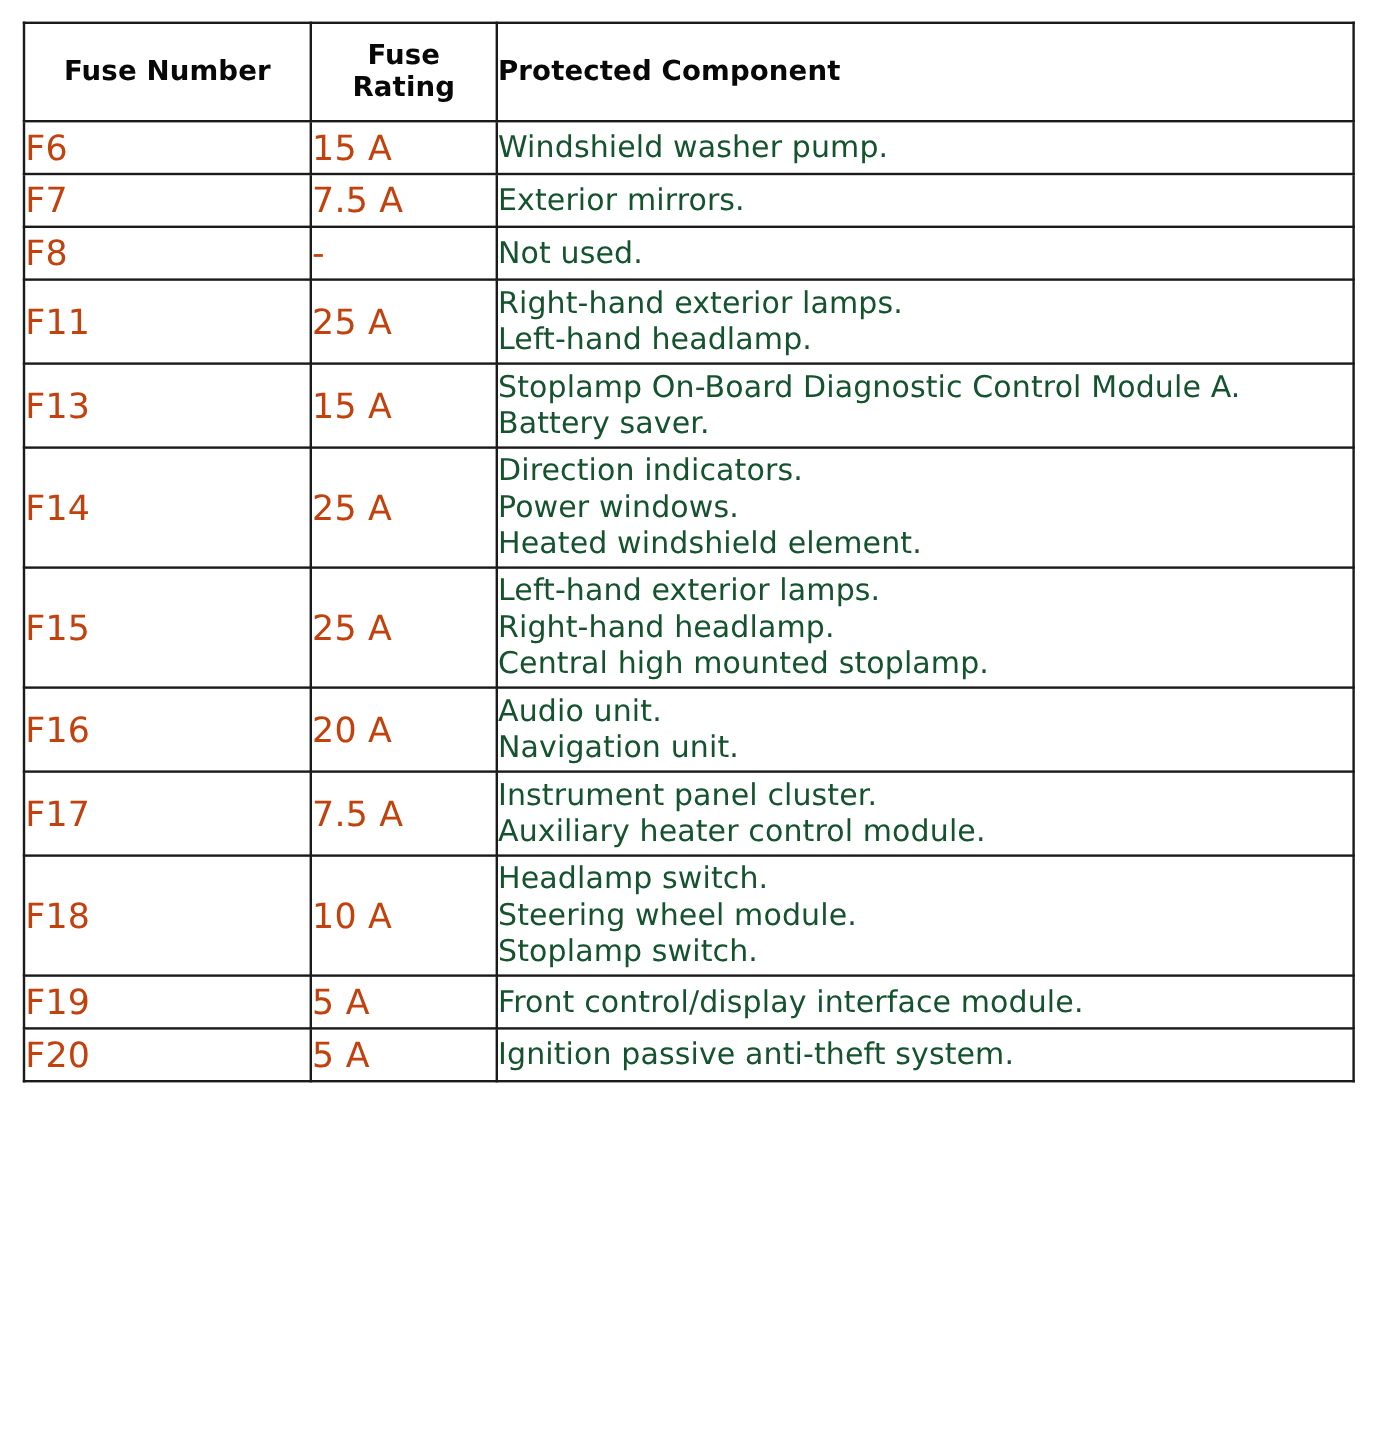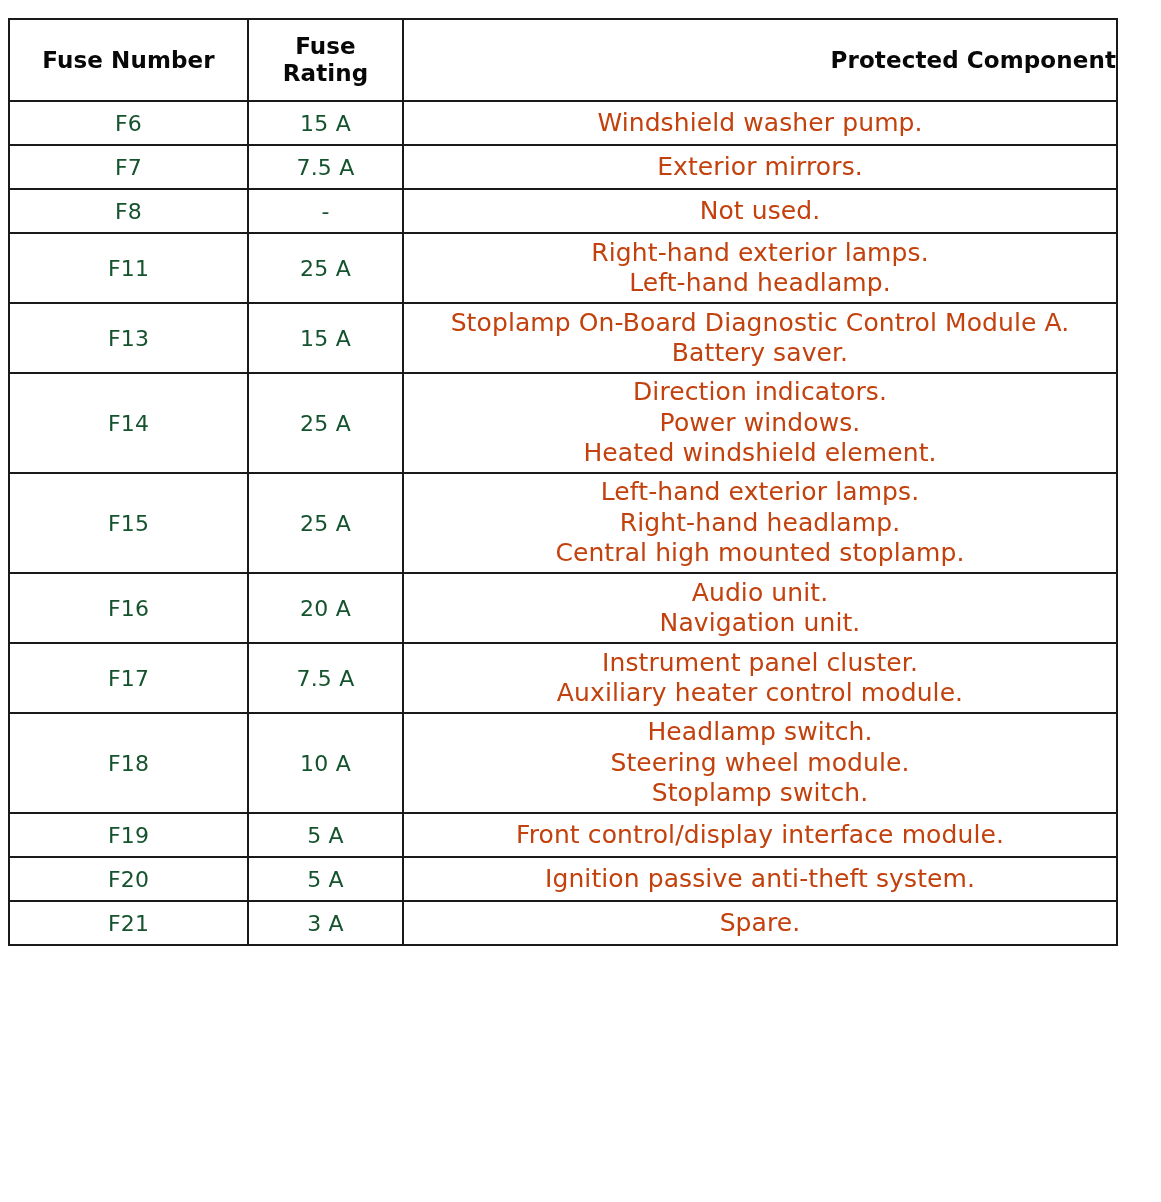--- a/index.html
+++ b/index.html
@@ -14,21 +14,21 @@
     color: #111111;
     overflow: hidden;
   }
 
   #page {
     position: relative;
     width: 1161px;
     height: 1174px;
     background: #ffffff;
     box-sizing: border-box;
-    padding: 18px 33px 0 8px;
+    padding: 18px 33px 0 19px;
   }
 
   table.fuse-table {
     border-collapse: collapse;
     width: 1108px;
     table-layout: fixed;
     background: #ffffff;
   }
 
   table.fuse-table col.col-number { width: 239px; }
@@ -49,41 +49,40 @@
     font-weight: bold;
     font-size: 23px;
     letter-spacing: 0.1px;
     color: #080808;
     text-align: center;
     height: 80px;
     line-height: 1.17;
     padding: 4px 6px;
   }
   thead th.th-component {
-    text-align: right;
+    text-align: left;
     margin-left: 14px;
   }
 
   
   td.cell-number,
   td.cell-rating {
-    text-align: center;
-    font-size: 22px;
+    font-size: 29px;
     font-weight: 400;
-    color: #14532d;
+    color: #c2410c;
     letter-spacing: 0.2px;
     padding: 6px 4px;
     white-space: nowrap;
   }
 
   td.cell-component {
-    text-align: center;
+    text-align: left;
     font-size: 25px;
     font-weight: 400;
-    color: #c2410c;
+    color: #14532d;
     padding: 7px 8px 9px 11px;
     line-height: 1.22;
     letter-spacing: 0.1px;
   }
 
   td.cell-component .line {
     display: block;
     white-space: nowrap;
   }
 
@@ -200,22 +199,15 @@
             <span class="line">Front control/display interface module.</span>
           </td>
         </tr>
         <tr class="rows-1">
           <td class="cell-number">F20</td>
           <td class="cell-rating">5 A</td>
           <td class="cell-component">
             <span class="line">Ignition passive anti-theft system.</span>
           </td>
         </tr>
-        <tr class="rows-1">
-          <td class="cell-number">F21</td>
-          <td class="cell-rating">3 A</td>
-          <td class="cell-component">
-            <span class="line">Spare.</span>
-          </td>
-        </tr>
       </tbody>
   </table>
 </div>
 
 </body></html>

